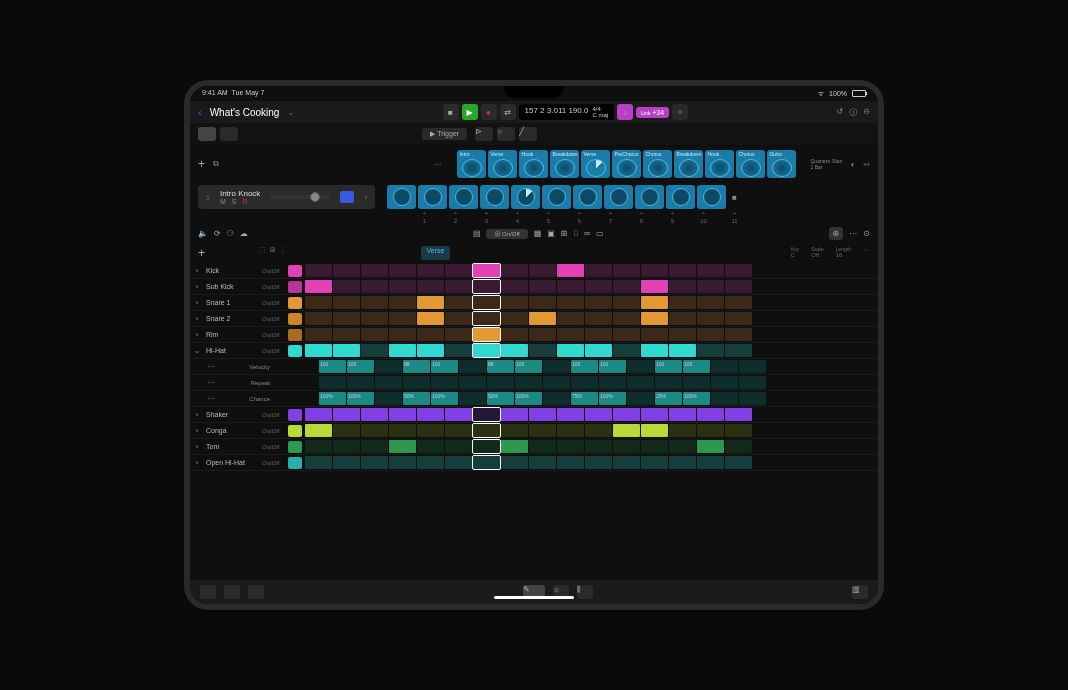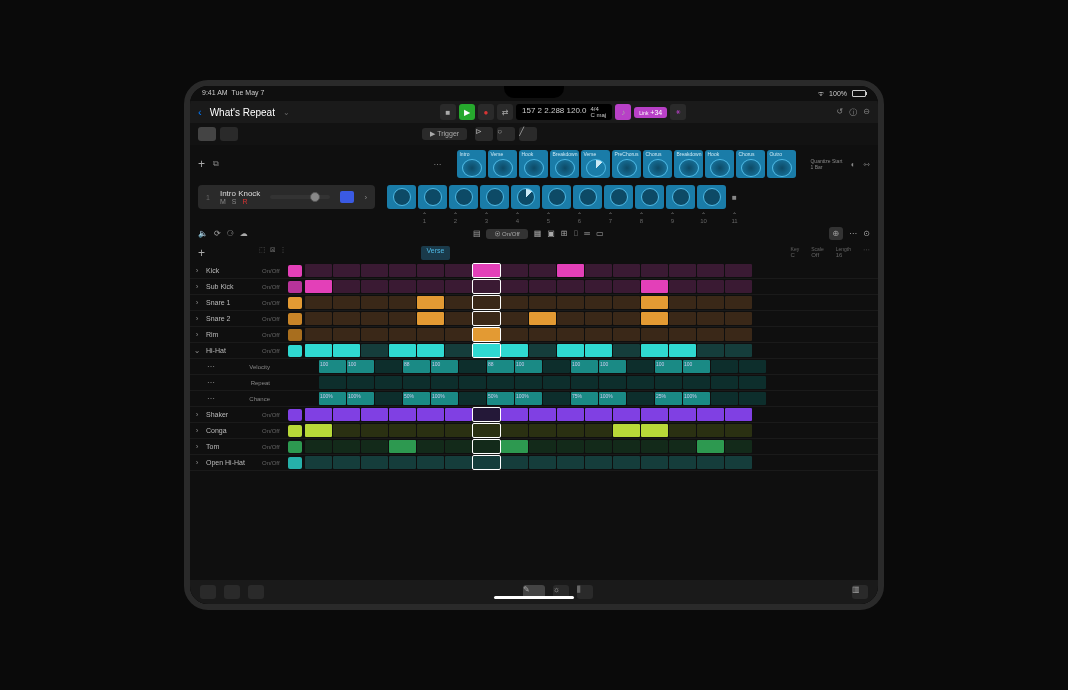--- a/index.html
+++ b/index.html
@@ -75,29 +75,29 @@
         <span>ᯤ</span>
         <span>100%</span>
         <span class="battery">
             <span class="battery-icon"><span class="battery-fill"></span></span>
           </span>
       </span>
     </div>
 
     <div class="top-nav">
       <span class="back-btn">‹</span>
-      <span class="title">What's Repeat</span>
+      <span class="title">What's Cooking</span>
       <span style="color:#666;">⌄</span>
       <div class="transport">
         <div class="tbtn">■</div>
         <div class="tbtn play">▶</div>
         <div class="tbtn rec">●</div>
         <div class="tbtn">⇄</div>
         <div class="tempo">
-          <span>157 2 2.288 120.0</span>
+          <span>157 2 3.011 190.0</span>
           <span style="font-size:6px;"><span>4/4</span><br><span>C maj</span></span>
         </div>
         <div class="tbtn" style="background:#b840c7;">♪</div>
         <div class="link-btn"><span style="font-size:5px;">Link</span> <span>+34</span></div>
         <div class="tbtn" style="color:#b840c7;">⚹</div>
       </div>
       <div style="display:flex;gap:6px;margin-left:auto;">
         <span style="color:#888;">↺</span>
         <span style="color:#888;">ⓘ</span>
         <span style="color:#888;">⊖</span>

